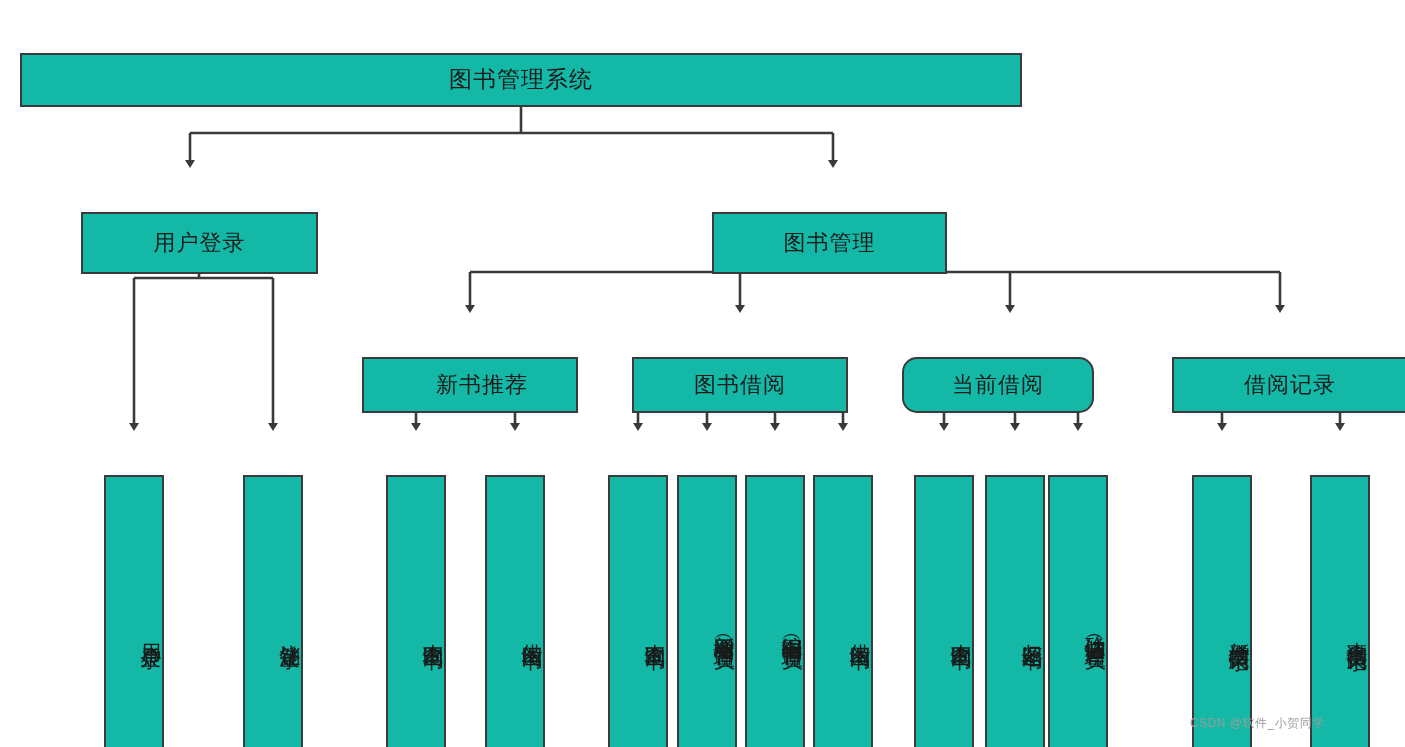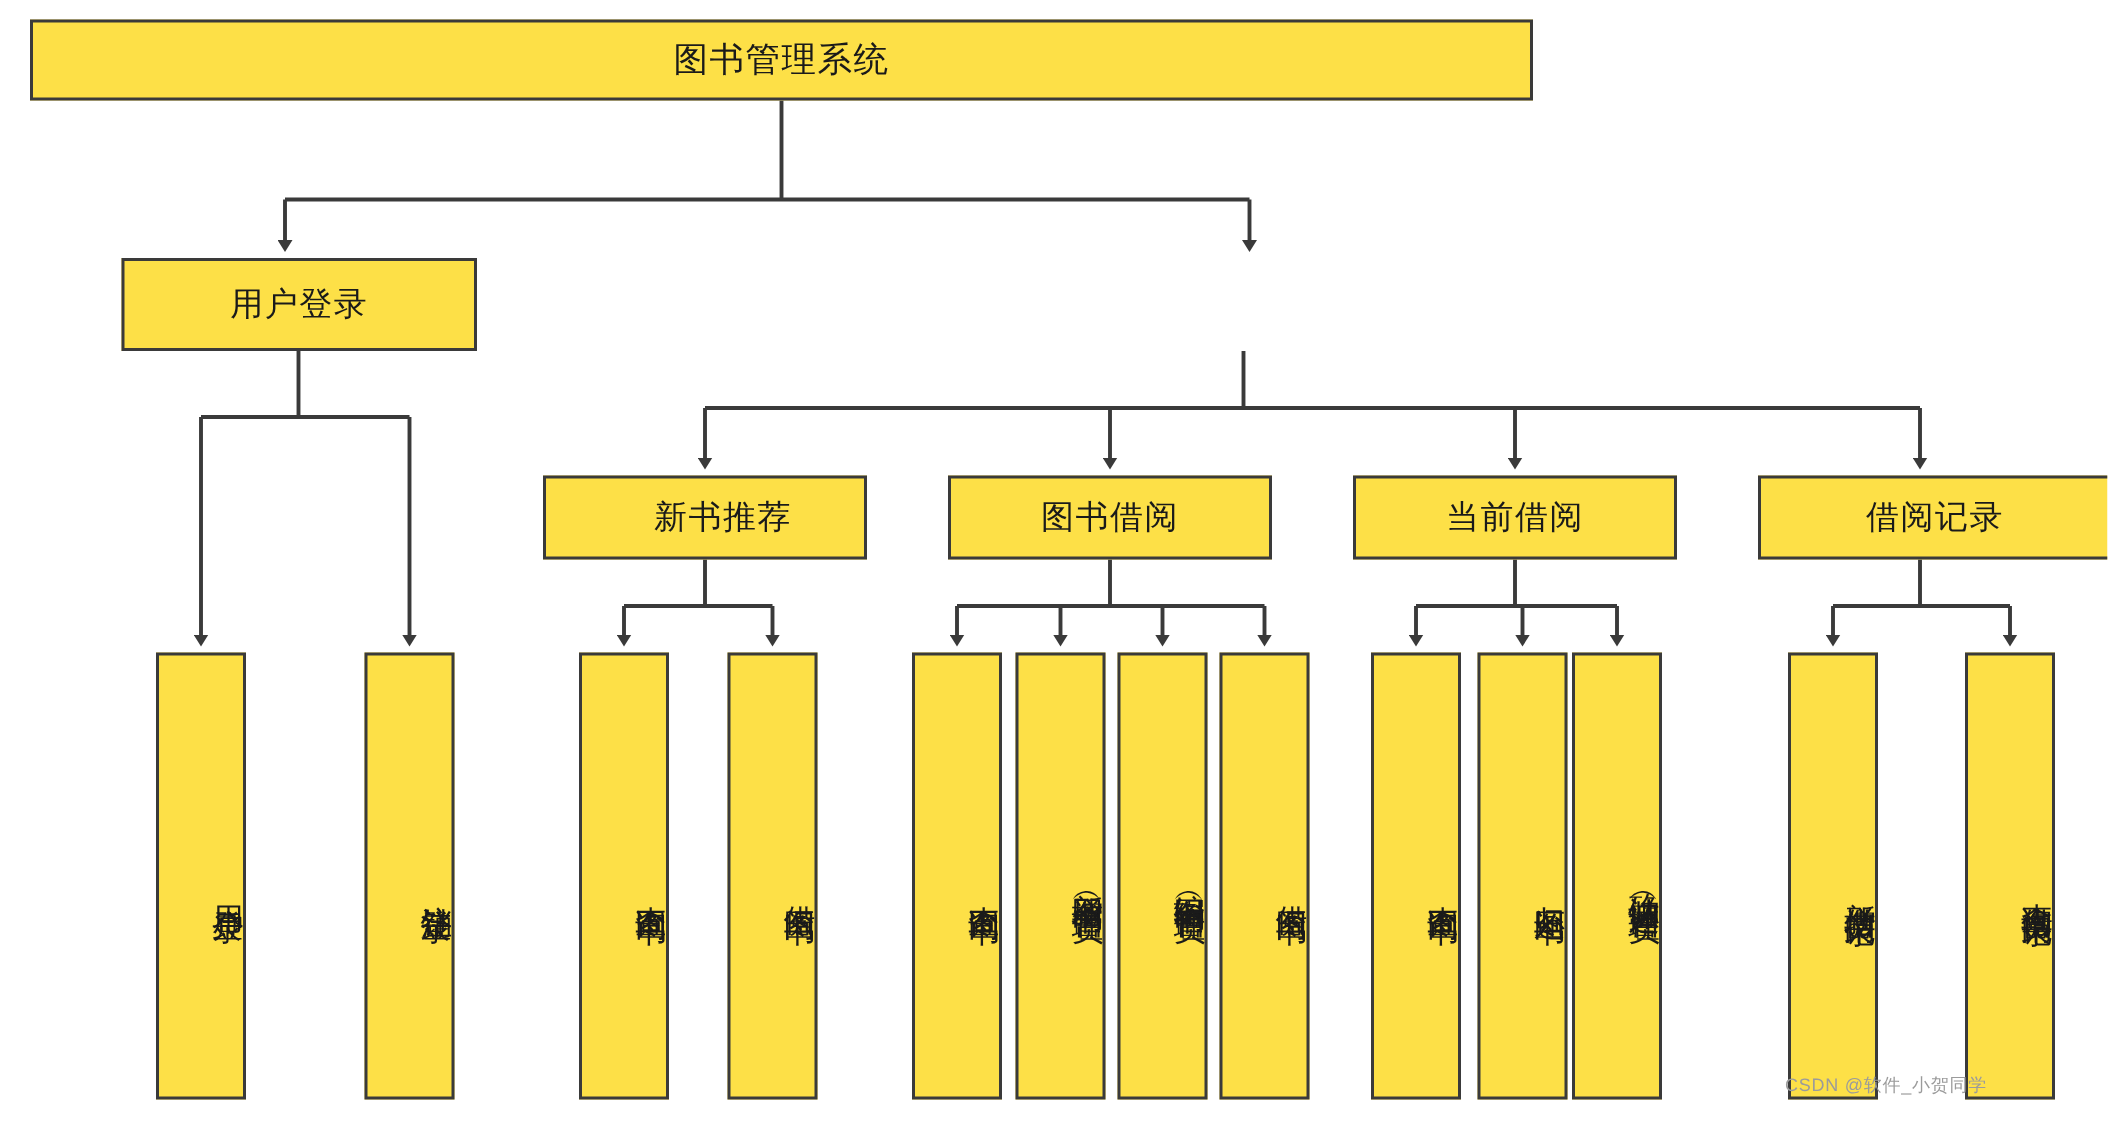--- a/index.html
+++ b/index.html
@@ -22,25 +22,26 @@
     left: 0;
     top: 0;
     width: 1405px;
     height: 747px;
     pointer-events: none;
   }
   .node {
     position: absolute;
     box-sizing: border-box;
     border: 2px solid #3a3a3a;
-    background: #fde047;
+    background: #14b8a6;
     display: flex;
     align-items: center;
     justify-content: center;
     color: #1a1a1a;
+    margin-top: 40px;
   }
   .node.h {
     font-size: 22px;
     letter-spacing: 1px;
     line-height: 1.2;
   }
   .node.root {
     font-size: 23px;
   }
   .node.v {
@@ -119,28 +120,31 @@
     </g>
   </svg>
 
   <div class="node h root" style="left:20px; top:13px; width:1002px; height:54px;">
     <span>图书管理系统</span>
   </div>
 
   <div class="node h" style="left:81px; top:172px; width:237px; height:62px;">
     <span>用户登录</span>
   </div>
+  <div class="node h" style="left:712px; top:172px; width:235px; height:62px;">
+    <span>图书管理</span>
+  </div>
 
   <div class="node h" style="left:362px; top:317px; width:216px; height:56px;padding-left:24px;">
     <span>新书推荐</span>
   </div>
   <div class="node h" style="left:632px; top:317px; width:216px; height:56px;">
     <span>图书借阅</span>
   </div>
-  <div class="node h" style="left:902px; top:317px; width:216px; height:56px;">
+  <div class="node h" style="left:902px; top:317px; width:192px; height:56px;border-radius:15px;">
     <span>当前借阅</span>
   </div>
   <div class="node h" style="left:1172px; top:317px; width:236px; height:56px;">
     <span>借阅记录</span>
   </div>
 
   <div class="node v" style="left:104px; top:435px; width:60px; height:298px;">
     <span>用户登录</span>
   </div>
   <div class="node v" style="left:243px; top:435px; width:60px; height:298px;">

